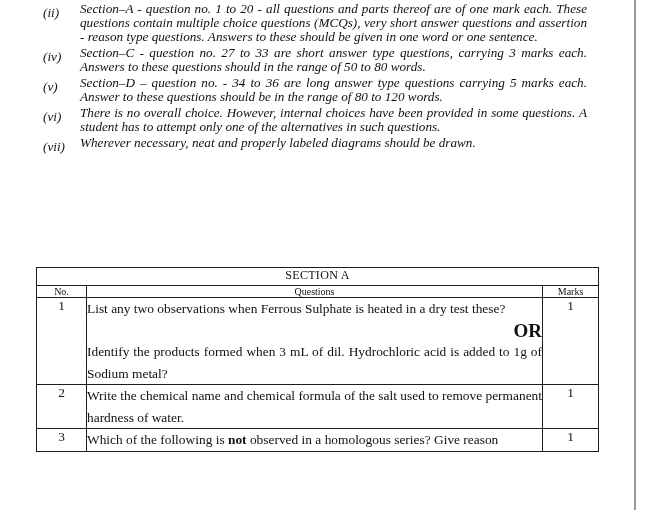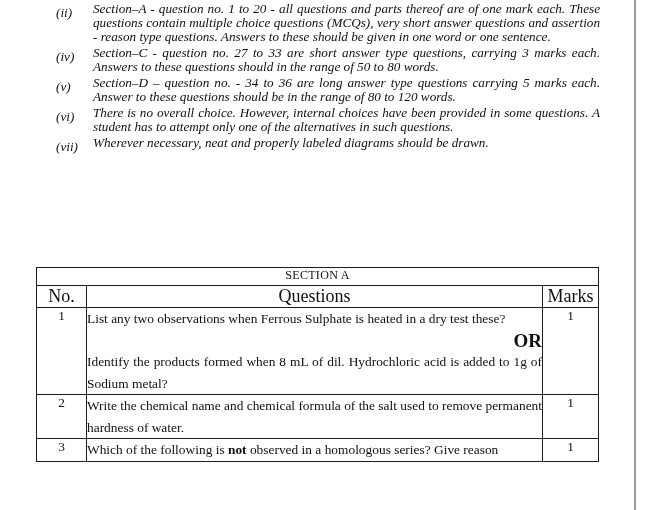--- a/index.html
+++ b/index.html
@@ -31,21 +31,21 @@
     top: 0;
     left: 0;
     width: 630px;
     height: 510px;
   }
 
   
   .instructions {
     position: absolute;
     top: 2px;
-    left: 56px;
+    left: 43px;
     width: 544px;
   }
   .instr-row {
     display: flex;
     align-items: flex-start;
     margin-bottom: 2px;
   }
   .instr-marker {
     flex: 0 0 37px;
     font-style: italic;
@@ -88,21 +88,21 @@
     font-size: 12px;
     font-weight: bold;
     letter-spacing: 0.3px;
     padding: 7px 0 8px 0;
     vertical-align: middle;
     height: 17px;
   }
 
   .head-cell {
     text-align: center;
-    font-size: 18px;
+    font-size: 10px;
     padding: 8px 0 8px 0;
     vertical-align: middle;
     margin-left: 40px;
   }
 
   .cell-no {
     text-align: center;
     font-size: 13.4px;
     padding: 7px 0 0 0;
   }
@@ -168,21 +168,21 @@
       <tr>
         <td class="head-cell">No.</td>
         <td class="head-cell">Questions</td>
         <td class="head-cell">Marks</td>
       </tr>
     <tr>
           <td class="cell-no">1</td>
           <td class="cell-q">
             <div class="q-line">List any two observations when Ferrous Sulphate is heated in a dry test these?</div>
             <div class="q-or">OR</div>
-            <div class="q-line">Identify the products formed when 8 mL of dil. Hydrochloric acid is added to 1g of Sodium metal?</div>
+            <div class="q-line">Identify the products formed when 3 mL of dil. Hydrochloric acid is added to 1g of Sodium metal?</div>
           </td>
           <td class="cell-marks">1</td>
         </tr>
         <tr>
           <td class="cell-no">2</td>
           <td class="cell-q">
             <div class="q-line">Write the chemical name and chemical formula of the salt used to remove permanent hardness of water.</div>
           </td>
           <td class="cell-marks">1</td>
         </tr>

